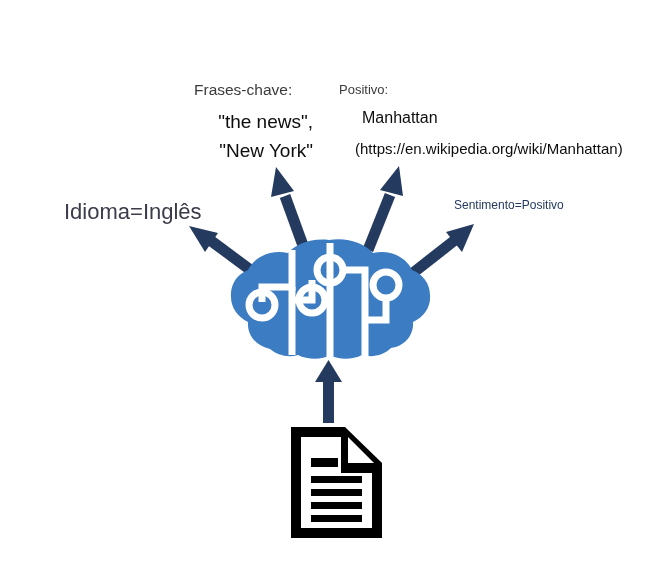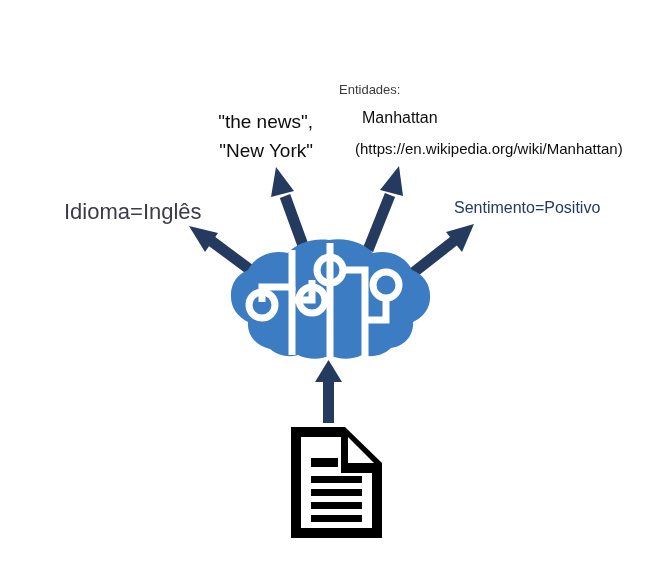--- a/index.html
+++ b/index.html
@@ -67,21 +67,21 @@
     left: 64px;
     top: 198px;
     font-size: 22px;
     color: #3b3b4a;
   }
 
   
   #sent-label {
     left: 454px;
     top: 198px;
-    font-size: 16px;
+    font-size: 12px;
     color: #243a5e;
     text-align: right;
   }
 
   svg.layer {
     position: absolute;
     left: 0;
     top: 0;
     width: 662px;
     height: 588px;
@@ -189,27 +189,28 @@
       <rect x="311" y="489" width="51" height="7" fill="#000000"></rect>
       <rect x="311" y="502" width="51" height="7" fill="#000000"></rect>
       <rect x="311" y="515" width="51" height="7" fill="#000000"></rect>
     </g>
   </svg>
 
   <div class="hit" style="left:231px;top:238px;width:200px;height:122px;"></div>
 
   <div class="hit" style="left:291px;top:427px;width:92px;height:112px;"></div>
 
+  <div class="lbl" id="kp-heading">Frases-chave:</div>
 
   <div class="lbl" id="kp-values">
     <span class="ln">"the news",</span>
     <span class="ln">"New York"</span>
   </div>
 
-  <div class="lbl" id="ent-heading">Entidades:</div>
+  <div class="lbl" id="ent-heading">Positivo:</div>
 
   <div class="lbl" id="ent-name">Manhattan</div>
 
   <div class="lbl" id="lang-label">Idioma=Inglês</div>
 
   <div class="lbl" id="ent-url">(https://en.wikipedia.org/wiki/Manhattan)</div>
 
   <div class="lbl" id="sent-label">Sentimento=Positivo</div>
 
 </div>

